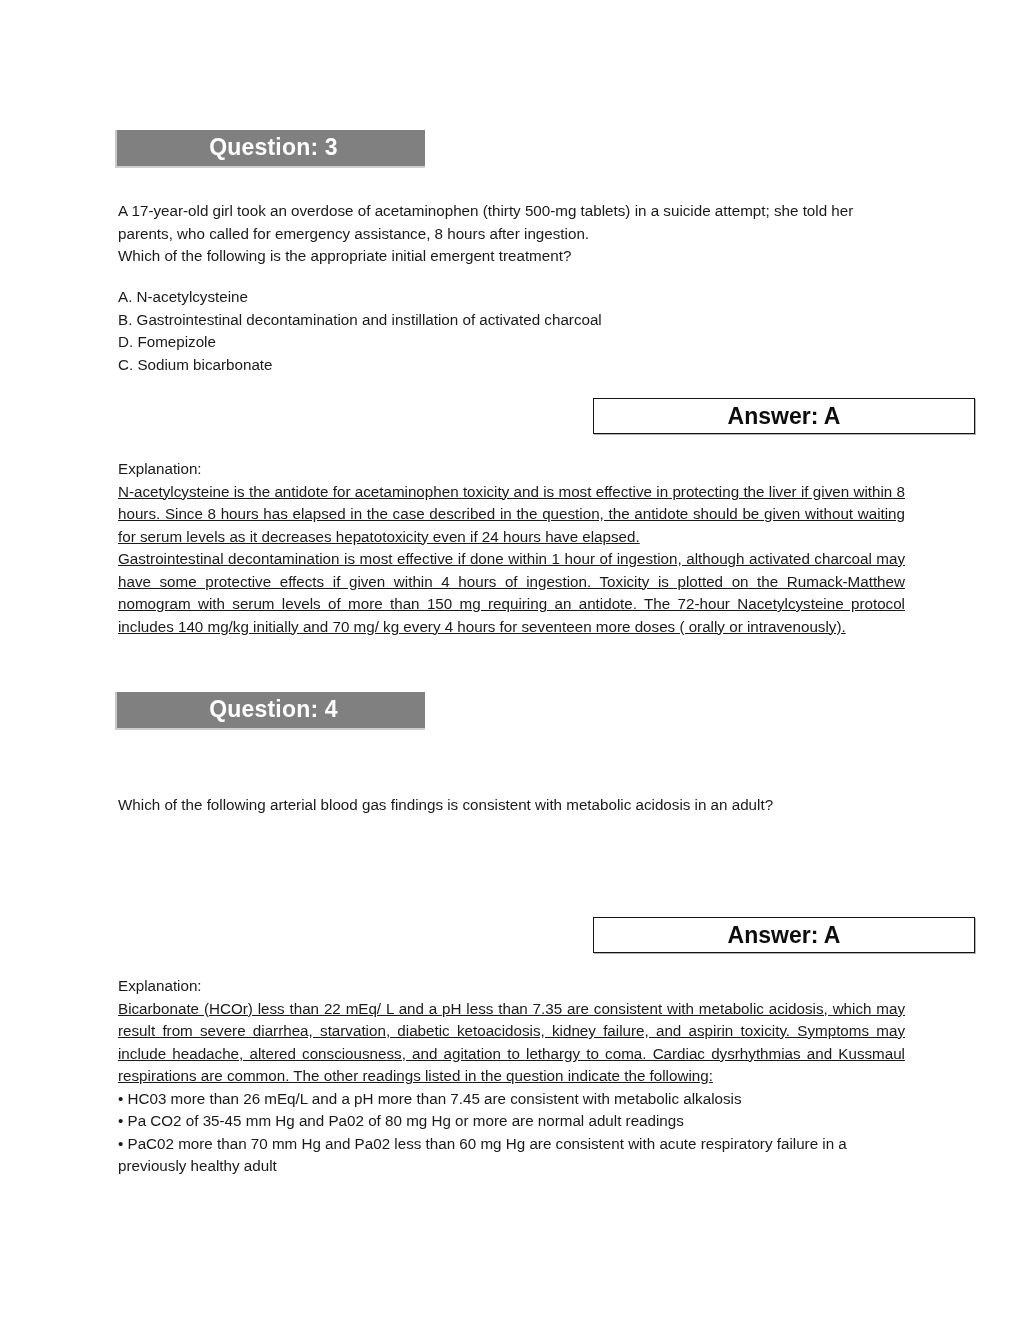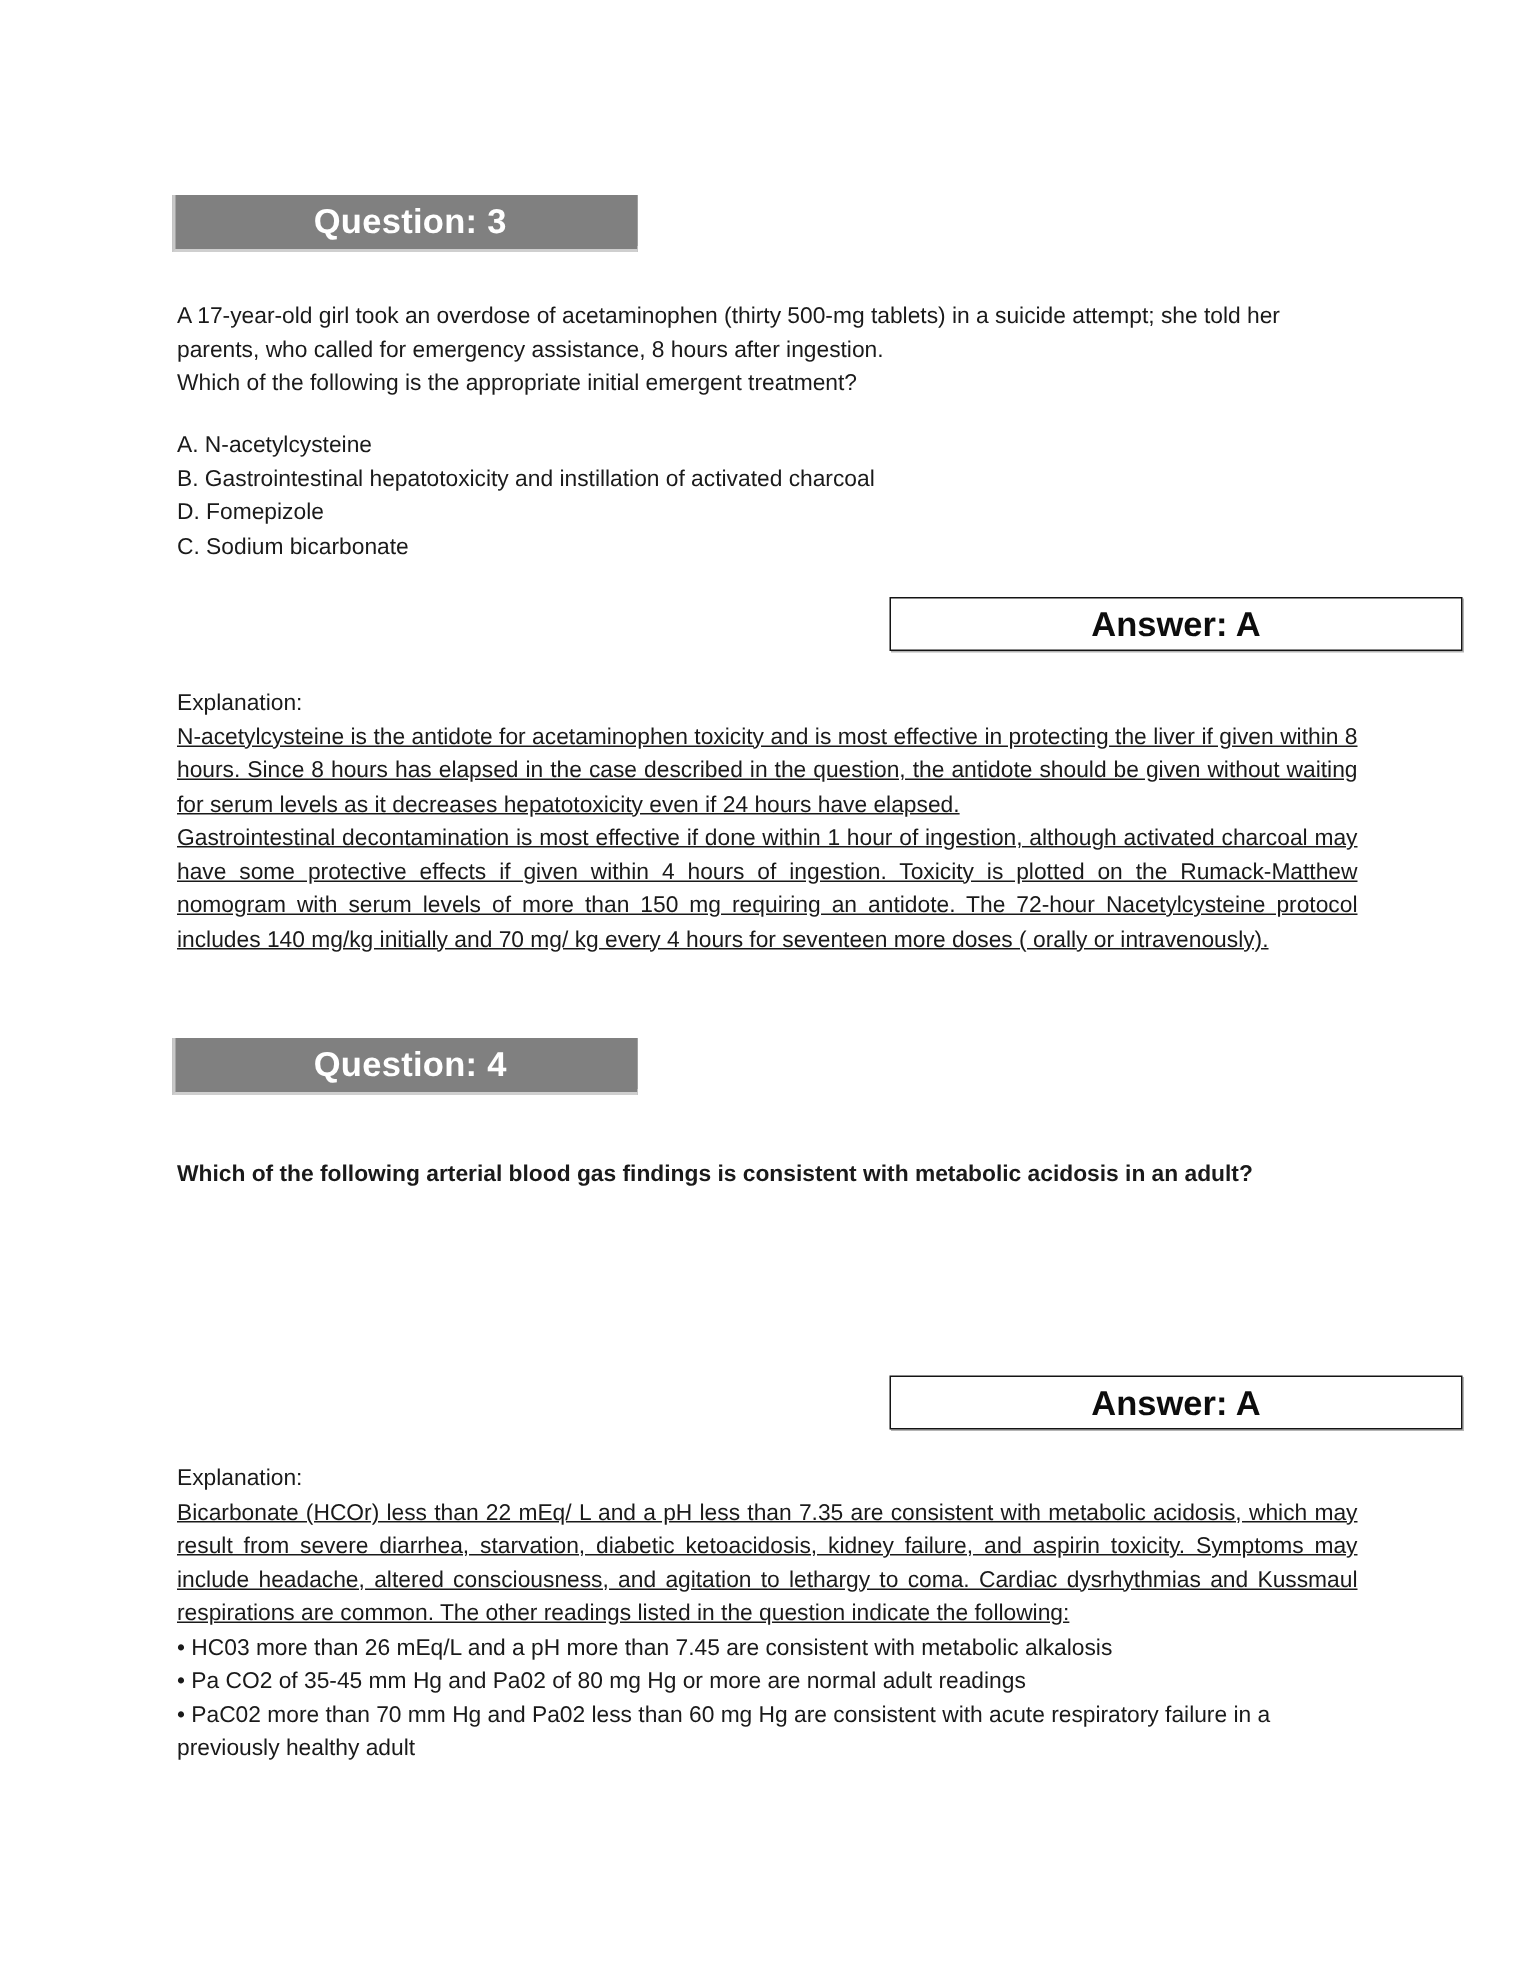--- a/index.html
+++ b/index.html
@@ -113,42 +113,42 @@
     </div>
   </div>
 
   <div class="body-block" style="top:200px;">
     <p>A 17-year-old girl took an overdose of acetaminophen (thirty 500-mg tablets) in a suicide attempt; she told her parents, who called for emergency assistance, 8 hours after ingestion.</p>
     <p>Which of the following is the appropriate initial emergent treatment?</p>
   </div>
 
   <div class="body-block" style="top:286px;">
     <p>A. N-acetylcysteine</p>
-    <p>B. Gastrointestinal hepatotoxicity and instillation of activated charcoal</p>
+    <p>B. Gastrointestinal decontamination and instillation of activated charcoal</p>
     <p>D. Fomepizole</p>
     <p>C. Sodium bicarbonate</p>
   </div>
 
   <div class="answer-box" style="top:398px;">
     <span class="answer-label">Answer: A</span>
   </div>
 
   <div class="body-block" style="top:458px;">
     <p>Explanation:</p>
     <p class="justified">N-acetylcysteine is the antidote for acetaminophen toxicity and is most effective in protecting the liver if given within 8 hours. Since 8 hours has elapsed in the case described in the question, the antidote should be given without waiting for serum levels as it decreases hepatotoxicity even if 24 hours have elapsed.</p>
     <p class="justified">Gastrointestinal decontamination is most effective if done within 1 hour of ingestion, although activated charcoal may have some protective effects if given within 4 hours of ingestion. Toxicity is plotted on the Rumack-Matthew nomogram with serum levels of more than 150 mg requiring an antidote. The 72-hour Nacetylcysteine protocol includes 140 mg/kg initially and 70 mg/ kg every 4 hours for seventeen more doses ( orally or intravenously).</p>
   </div>
 
   <div class="qbar" style="top:692px;">
     <div class="qbar-inner">
       <span class="qbar-label">Question: 4</span>
     </div>
   </div>
 
-  <div class="body-block" style="top:772px;font-weight:bold;">
+  <div class="body-block" style="top:794px;">
     <p>Which of the following arterial blood gas findings is consistent with metabolic acidosis in an adult?</p>
   </div>
 
 
   <div class="answer-box" style="top:917px;">
     <span class="answer-label">Answer: A</span>
   </div>
 
   <div class="body-block" style="top:975px;">
     <p>Explanation:</p>

